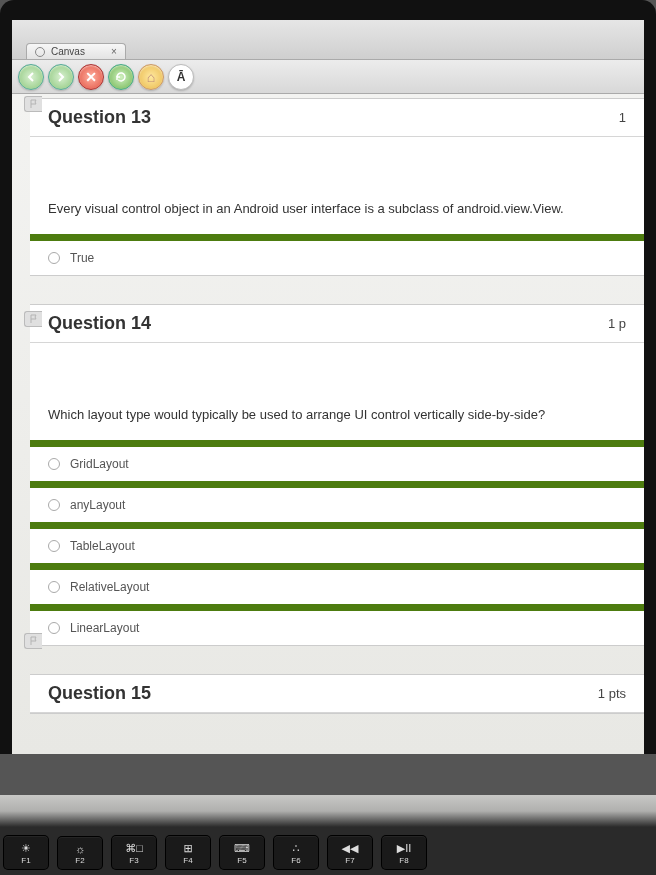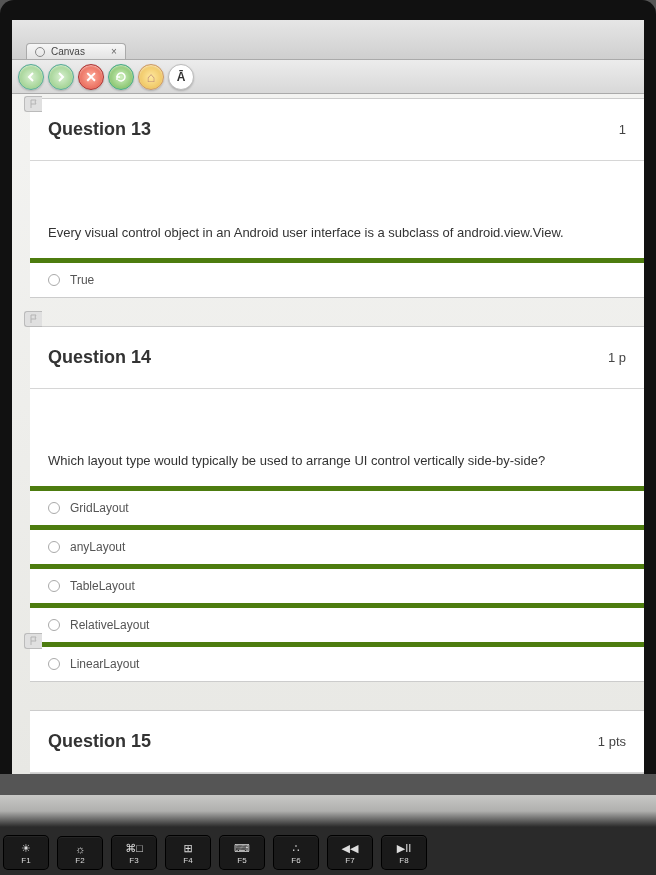--- a/index.html
+++ b/index.html
@@ -75,34 +75,34 @@
   background: #fff;
   margin: 2px 0 28px 0;
   border: 1px solid #ccc;
   border-left: none;
   border-right: none;
 }
 .q-header {
   display:flex;
   justify-content: space-between;
   align-items: center;
-  padding: 20px 18px;
+  padding: 8px 18px;
   border-bottom: 1px solid #d6d6d6;
 }
 .q-title { font-size: 18px; font-weight: 600; color: #333; }
 .q-pts { font-size: 13px; color:#444; }
 .q-body { padding: 14px 0 0 0; }
 .q-prompt {
   font-size: 13px;
   color: #333;
   padding: 6px 18px 18px 18px;
   margin-top: 44px;
 }
 .option {
-  border-top: 5px solid #4d7c0f;
+  border-top: 7px solid #4d7c0f;
   padding: 10px 18px;
   display: flex;
   align-items: center;
   gap: 10px;
   font-size: 12px;
   color: #555;
 }
 .option:last-child { border-bottom: none; }
 .radio {
   width: 12px; height: 12px;

